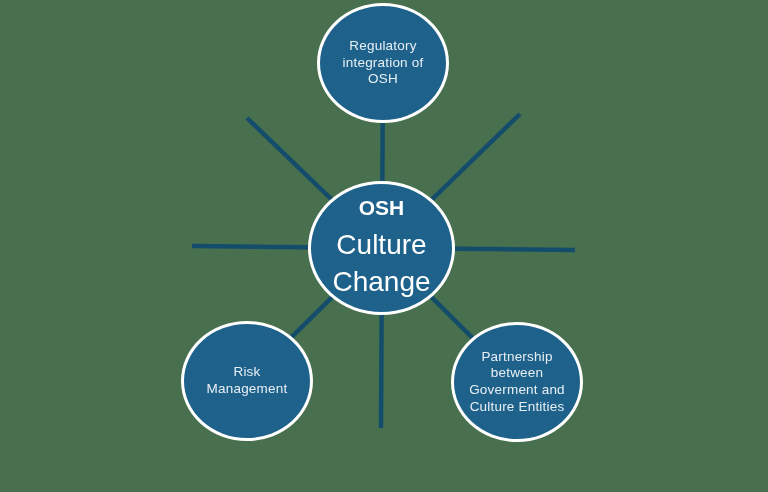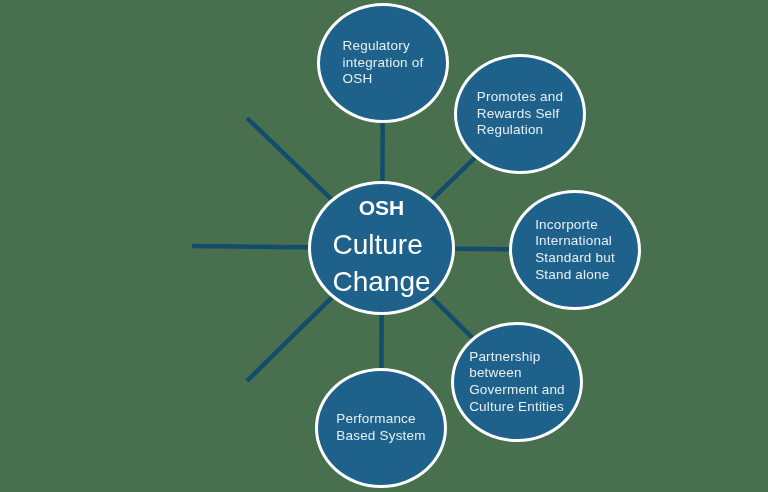--- a/index.html
+++ b/index.html
@@ -30,20 +30,21 @@
     position: absolute;
     box-sizing: border-box;
     border-radius: 50%;
     background: var(--node-fill);
     border: 3px solid var(--node-border);
     color: var(--text);
     display: flex;
     flex-direction: column;
     align-items: center;
     justify-content: center;
+    text-align: center;
   }
   .node .label {
     white-space: pre-line;
     font-size: 13.5px;
     line-height: 1.24;
     letter-spacing: 0.2px;
   }
   .outer { width: 132px; height: 120px; }
   .n0 { left: 317px; top: 3px;   }
   .n1 { left: 454px; top: 54px;  }
@@ -90,41 +91,30 @@
     <div class="center-label">Culture
 Change</div>
   </div>
 
   <div class="node outer n0">
     <div class="label">Regulatory
 integration of
 OSH</div>
   </div>
 
-  <div class="node outer n1">
-    <div class="label">Promotes and
-Rewards Self
-Regulation</div>
-  </div>
 
-  <div class="node outer n2">
-    <div class="label">Incorporte
-International
-Standard but
-Stand alone</div>
-  </div>
 
   <div class="node outer n3">
     <div class="label">Partnership
 between
 Goverment and
 Culture Entities</div>
   </div>
 
-  <div class="node outer n4">
-    <div class="label">Performance
-Based System</div>
+
+  <div class="node outer n5">
+    <div class="label">Risk
+Management</div>
   </div>
-
 
 
 
 </div>
 
 </body></html>

